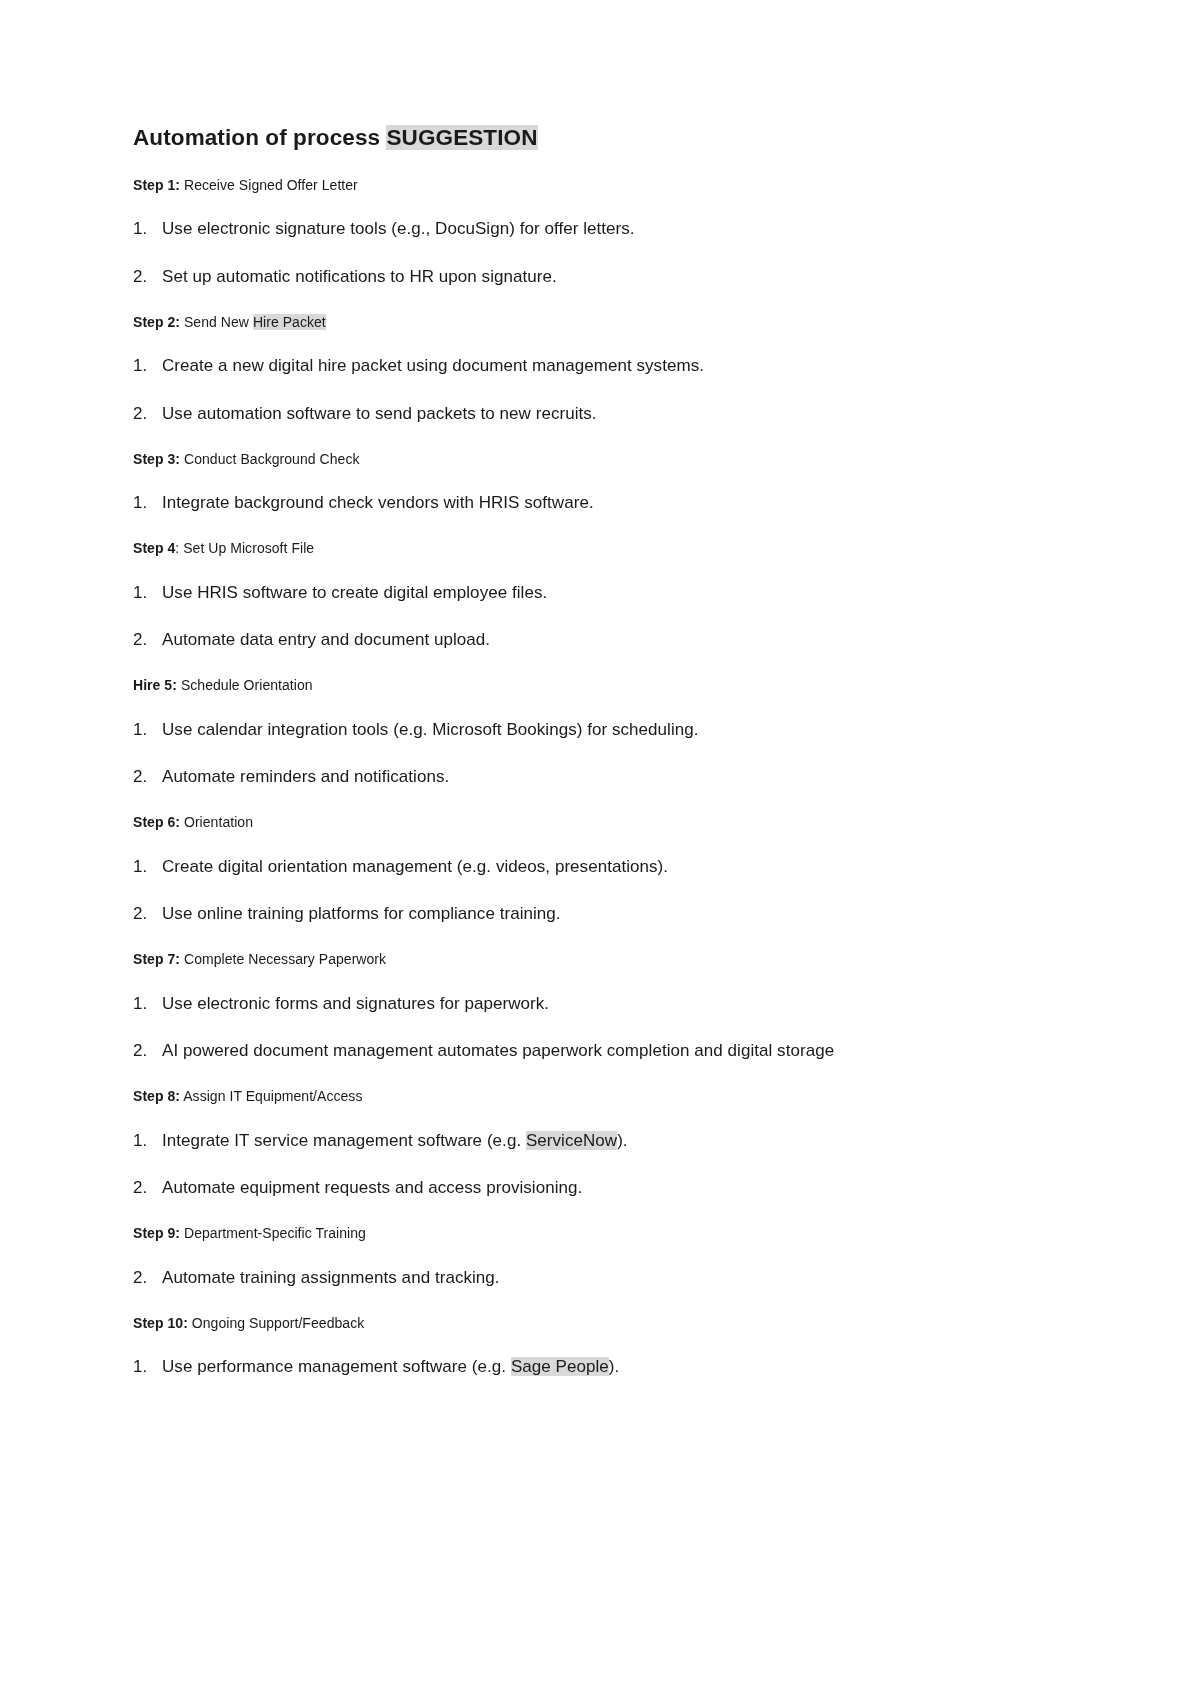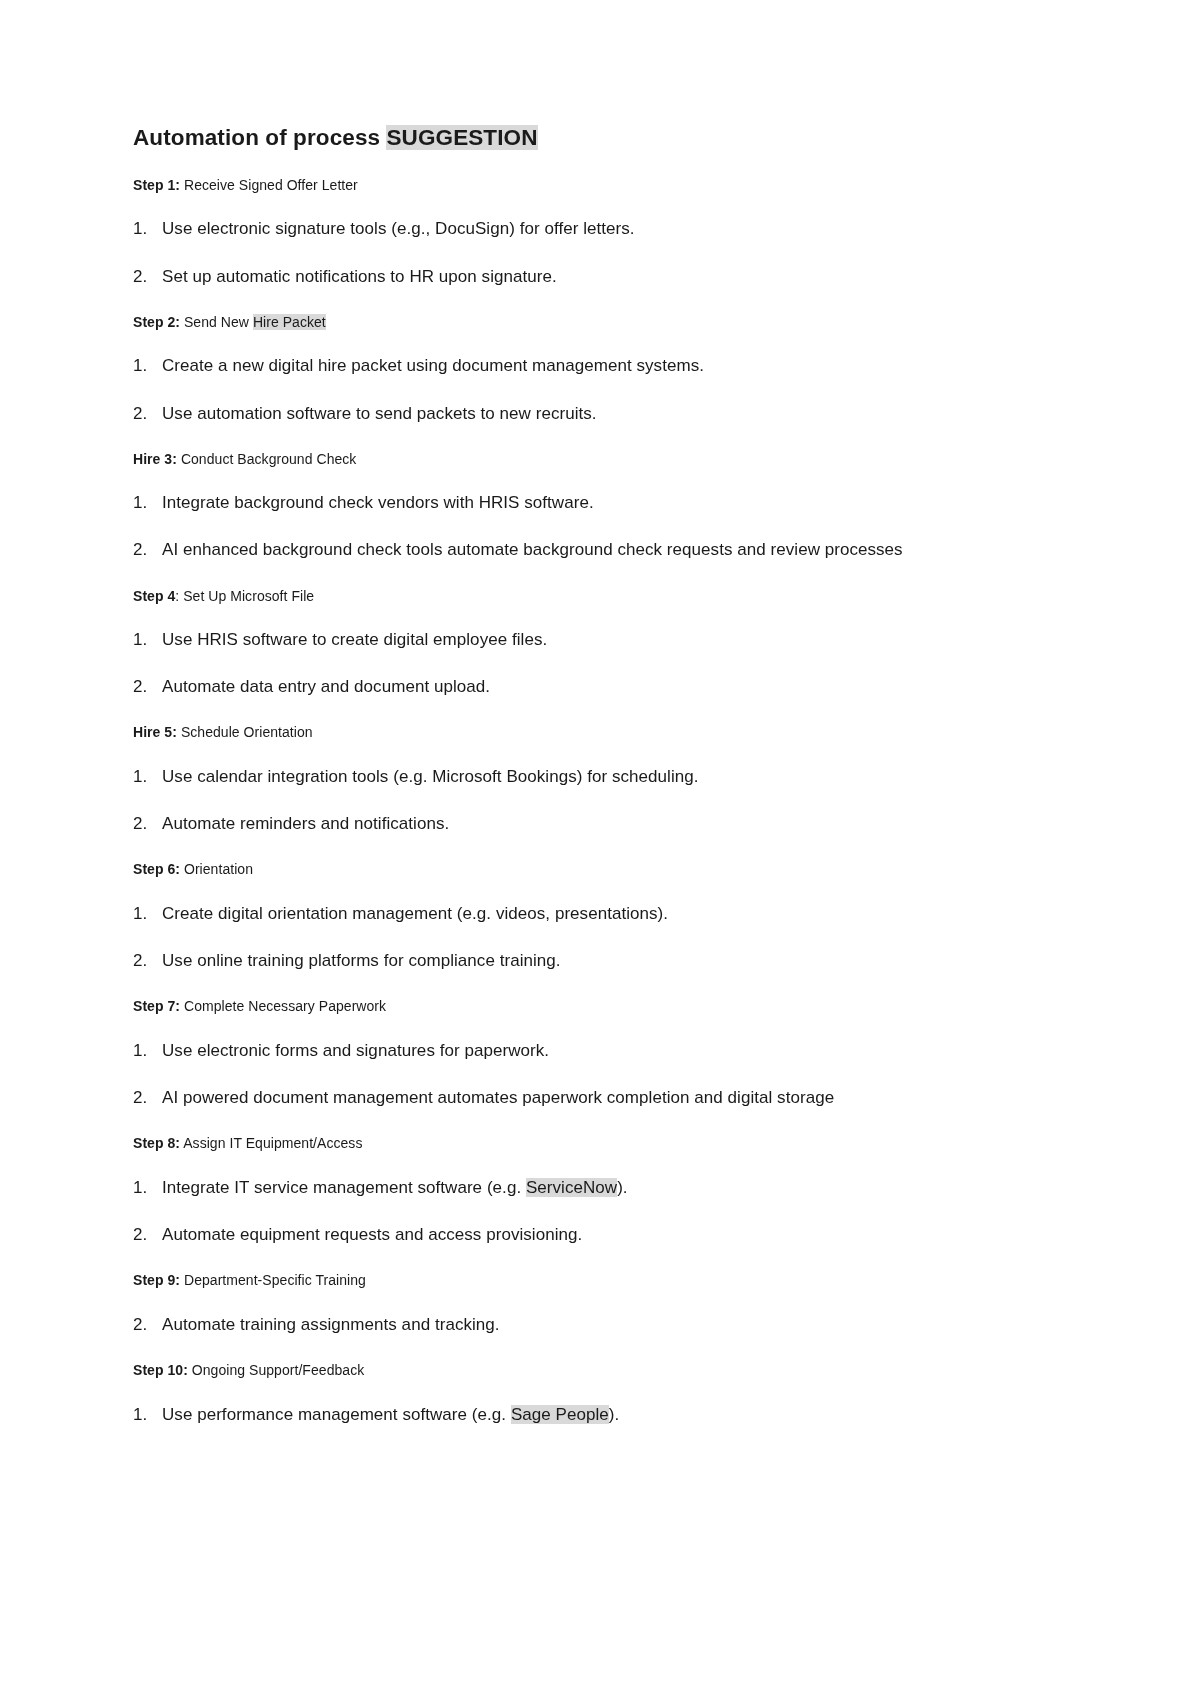--- a/index.html
+++ b/index.html
@@ -68,23 +68,22 @@
       <span>Automation of process </span><span class="hl">SUGGESTION</span>
     </h1>
 
     <div id="steps-container">
         <p class="step-line"><span class="step-label">Step 1:</span><span> Receive Signed Offer Letter</span></p>
         <p class="num-item"><span class="num">1.</span><span>Use electronic signature tools (e.g., DocuSign) for offer letters.</span></p>
         <p class="num-item"><span class="num">2.</span><span>Set up automatic notifications to HR upon signature.</span></p>
         <p class="step-line"><span class="step-label">Step 2:</span><span> Send New </span><span class="hl">Hire Packet</span></p>
         <p class="num-item"><span class="num">1.</span><span>Create a new digital hire packet using document management systems.</span></p>
         <p class="num-item"><span class="num">2.</span><span>Use automation software to send packets to new recruits.</span></p>
-        <p class="step-line"><span class="step-label">Hire 3:</span><span> Conduct Background Check</span></p>
+        <p class="step-line"><span class="step-label">Step 3:</span><span> Conduct Background Check</span></p>
         <p class="num-item"><span class="num">1.</span><span>Integrate background check vendors with HRIS software.</span></p>
-        <p class="num-item"><span class="num">2.</span><span>AI enhanced background check tools automate background check requests and review processes</span></p>
         <p class="step-line"><span class="step-label">Step 4</span><span>: Set Up Microsoft File</span></p>
         <p class="num-item"><span class="num">1.</span><span>Use HRIS software to create digital employee files.</span></p>
         <p class="num-item"><span class="num">2.</span><span>Automate data entry and document upload.</span></p>
         <p class="step-line"><span class="step-label">Hire 5:</span><span> Schedule Orientation</span></p>
         <p class="num-item"><span class="num">1.</span><span>Use calendar integration tools (e.g. Microsoft Bookings) for scheduling.</span></p>
         <p class="num-item"><span class="num">2.</span><span>Automate reminders and notifications.</span></p>
         <p class="step-line"><span class="step-label">Step 6:</span><span> Orientation</span></p>
         <p class="num-item"><span class="num">1.</span><span>Create digital orientation management (e.g. videos, presentations).</span></p>
         <p class="num-item"><span class="num">2.</span><span>Use online training platforms for compliance training.</span></p>
         <p class="step-line"><span class="step-label">Step 7:</span><span> Complete Necessary Paperwork</span></p>

